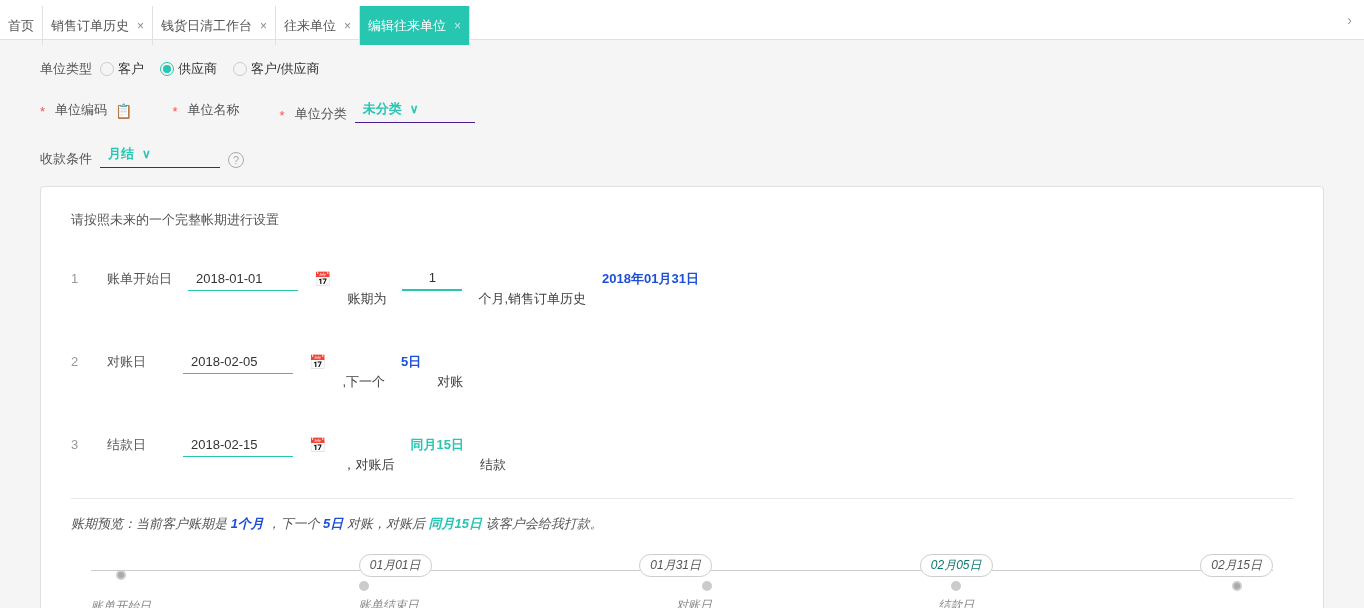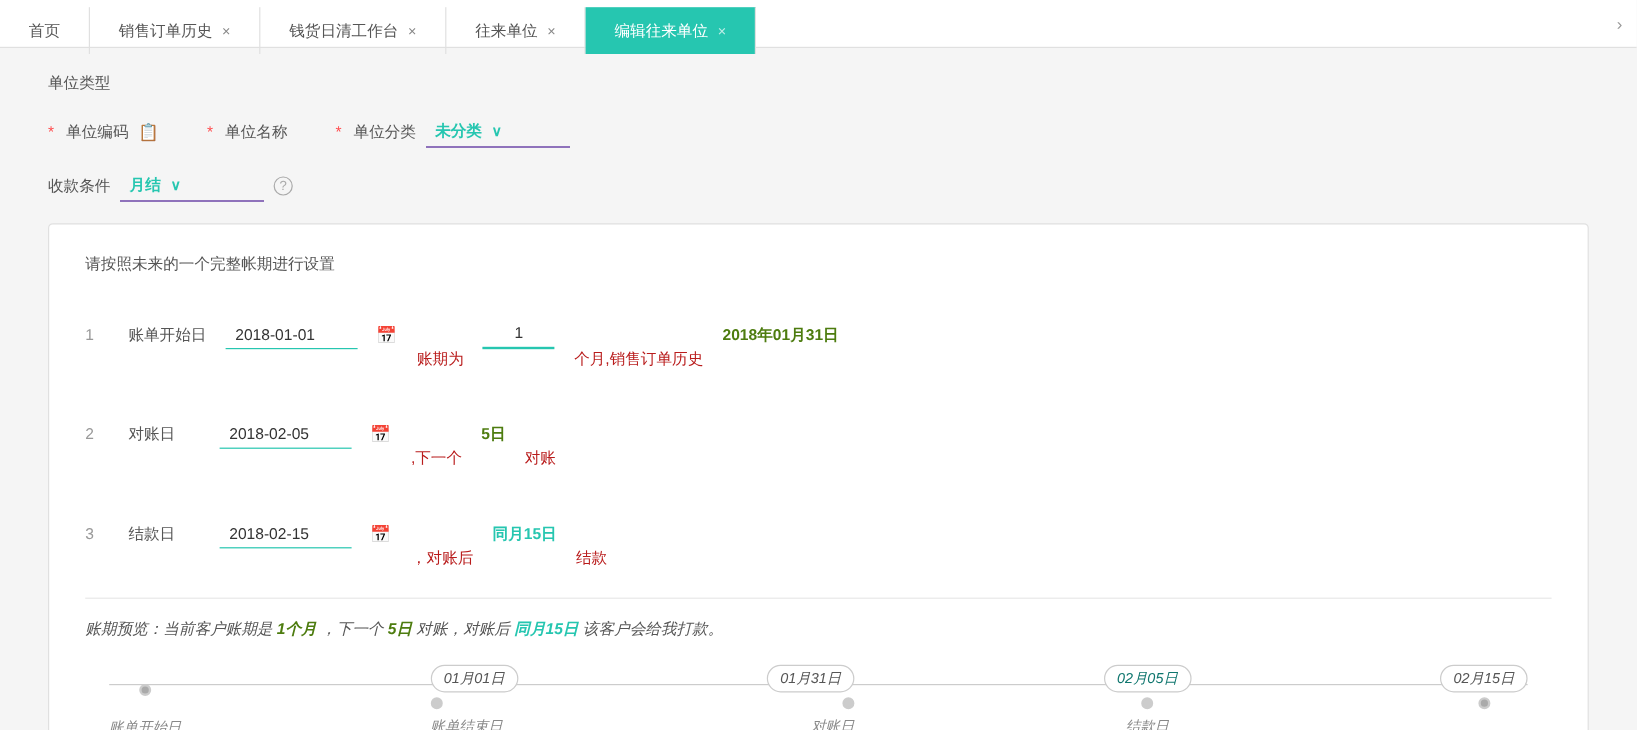--- a/index.html
+++ b/index.html
@@ -10,21 +10,21 @@
       display: flex;
       align-items: center;
       background: #fff;
       border-bottom: 1px solid #e0e0e0;
       height: 40px;
       padding-left: 0;
     }
     .tab-item {
       display: flex;
       align-items: center;
-      padding: 0 24px;
+      padding: 0 8px;
       height: 100%;
       cursor: pointer;
       font-size: 13px;
       color: #555;
       border-right: 1px solid #e0e0e0;
       white-space: nowrap;
       position: relative;
       margin-top: 12px;
     }
     .tab-item.active {
@@ -55,21 +55,21 @@
 
     
     .form-row {
       display: flex;
       align-items: center;
       margin-bottom: 18px;
       gap: 40px;
     }
     .form-group {
       display: flex;
-      align-items: center;
+      align-items: flex-end;
       gap: 8px;
     }
     .form-label {
       color: #555;
       white-space: nowrap;
       font-size: 13px;
     }
     .required-star {
       color: #ff4d4f;
       margin-right: 2px;
@@ -200,23 +200,23 @@
       border: none;
       border-bottom: 2px solid #26c6b0;
       padding: 4px 4px;
       font-size: 13px;
       color: #333;
       outline: none;
       background: transparent;
       width: 60px;
       text-align: center;
     }
-    .orange-text { color: #4d7c0f; font-weight: bold; }
+    .orange-text { color: #1d4ed8; font-weight: bold; }
     .teal-text { color: #26c6b0; font-weight: bold; }
-    .note-text { color: #b91c1c; font-size: 13px; margin-top: 41px; }
+    .note-text { color: #404040; font-size: 13px; margin-top: 41px; }
 
     
     .preview-section {
       border-top: 1px solid #e8e8e8;
       padding-top: 16px;
       margin-top: 8px;
       font-style: italic;
     }
     .preview-text {
       font-size: 13px;
@@ -296,20 +296,34 @@
     <span class="tab-close">×</span>
   </div>
   <div class="tab-arrow">›</div>
 </div>
 
 <div class="page-content">
 
   <div class="form-row">
     <div class="form-group">
       <span class="form-label">单位类型</span>
+      <div class="radio-group">
+        <label class="radio-item">
+          <div class="radio-circle"></div>
+          <span>客户</span>
+        </label>
+        <label class="radio-item">
+          <div class="radio-circle checked"></div>
+          <span>供应商</span>
+        </label>
+        <label class="radio-item">
+          <div class="radio-circle"></div>
+          <span>客户/供应商</span>
+        </label>
+      </div>
     </div>
   </div>
 
   <div class="form-row">
     <div class="form-group">
       <span class="required-star">*</span>
       <span class="form-label">单位编码</span>
       <span class="cal-icon">📋</span>
     </div>
     <div class="form-group">

